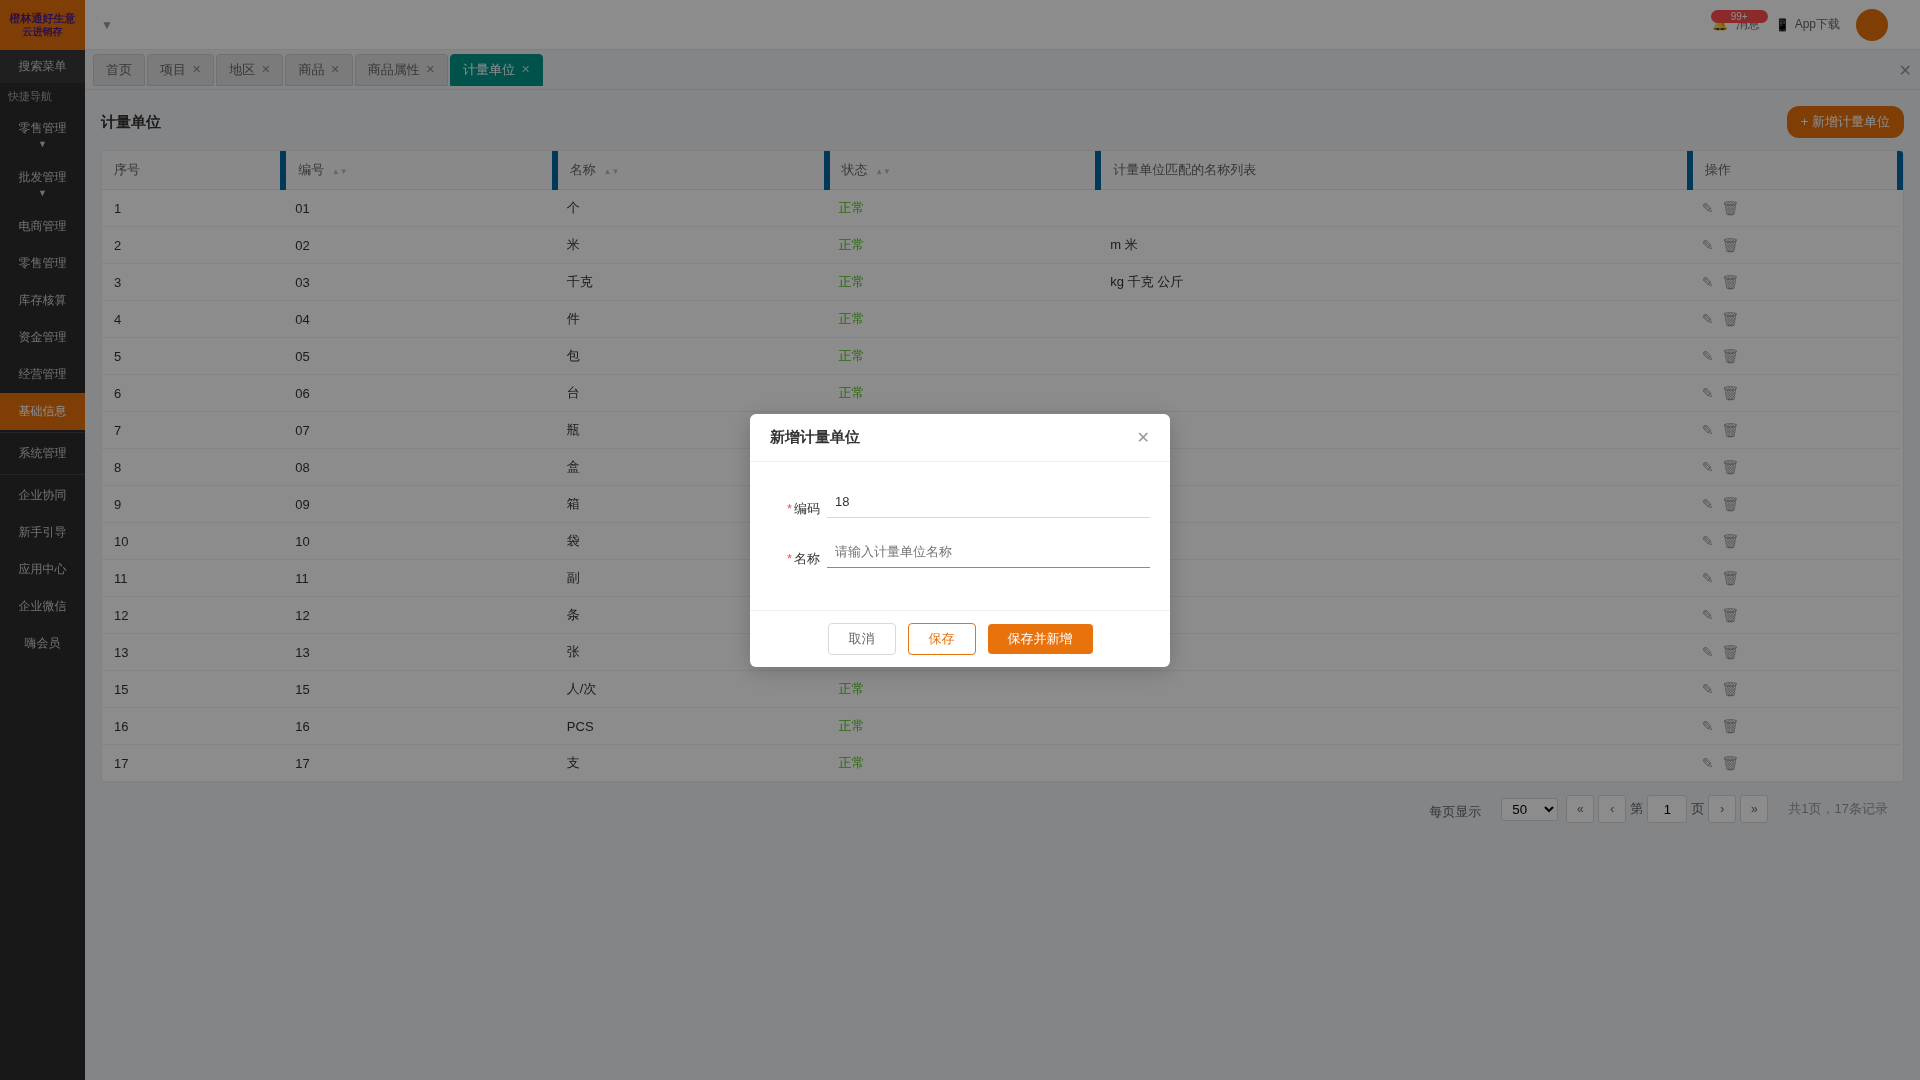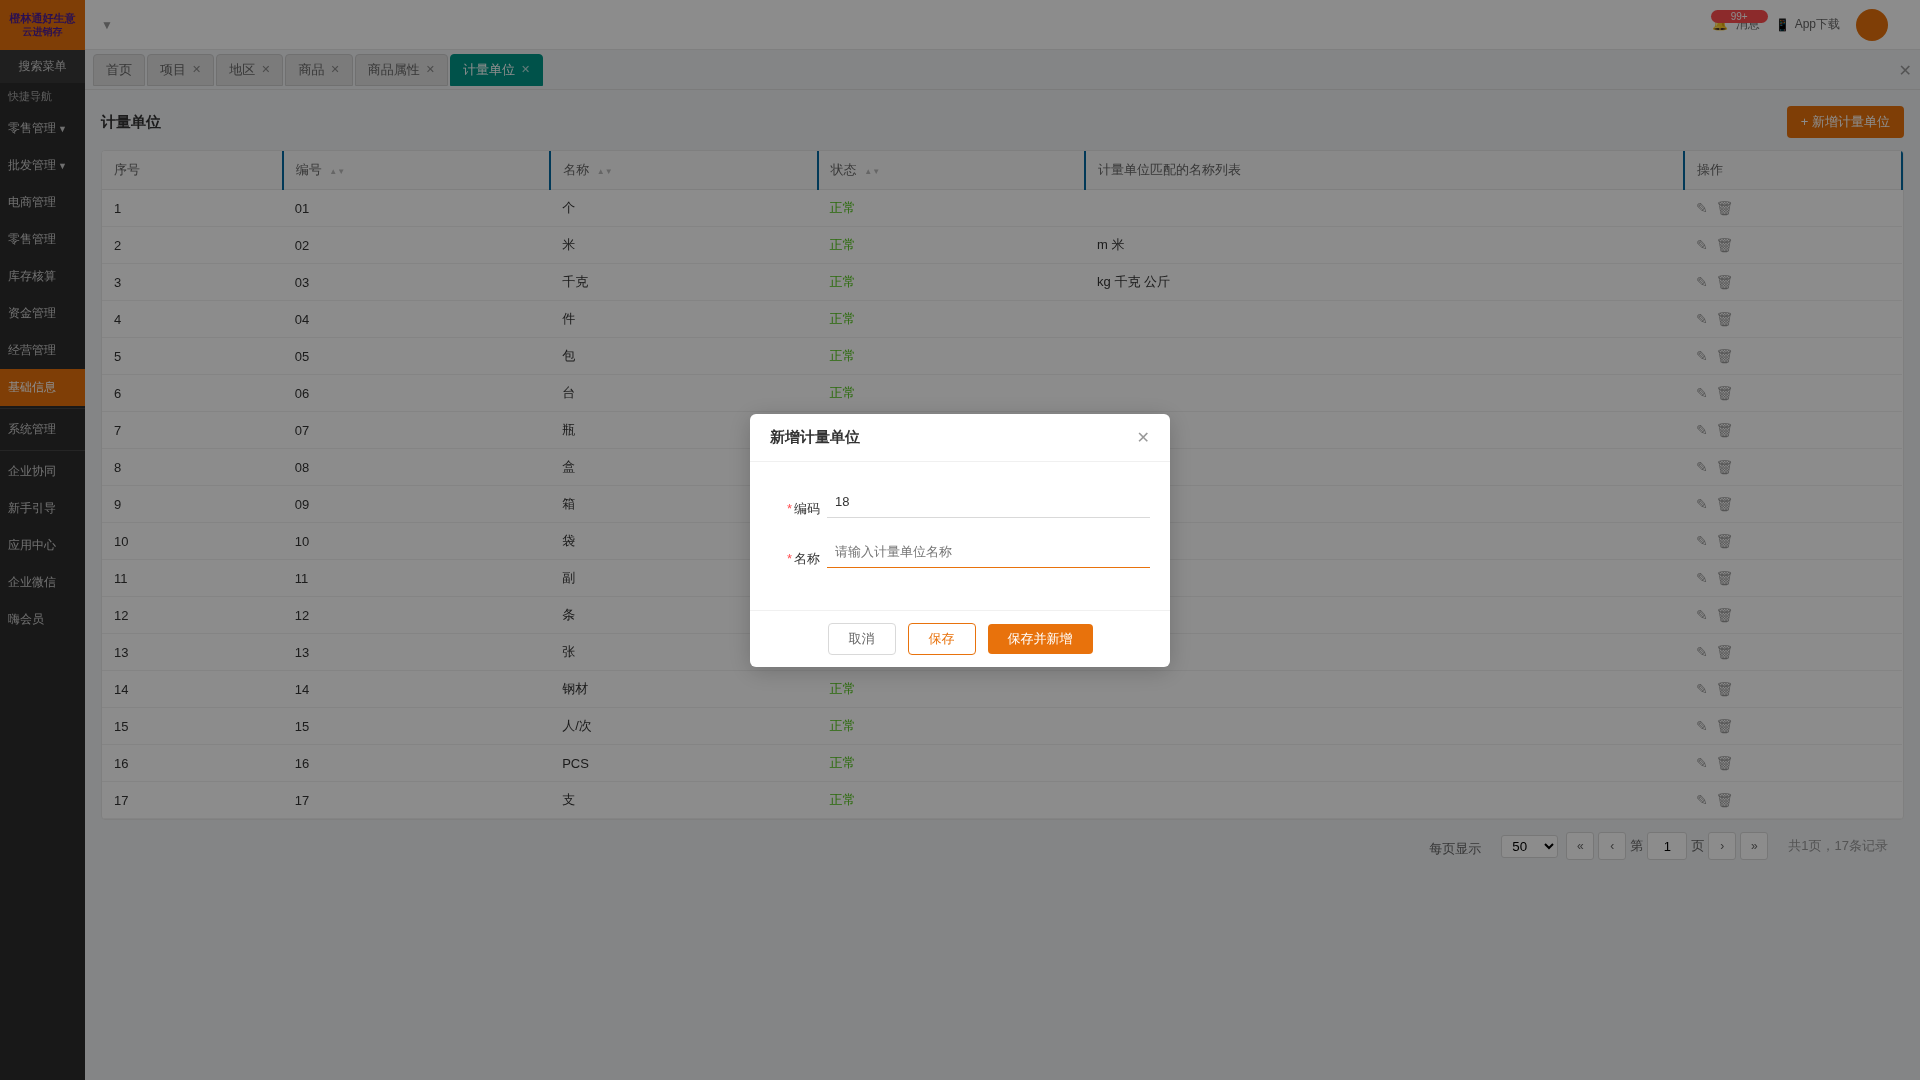--- a/index.html
+++ b/index.html
@@ -43,22 +43,21 @@
       align-items: center;
       justify-content: space-between;
     }
     .sidebar-item {
       padding: 10px 8px;
       color: #ccc;
       font-size: 12px;
       cursor: pointer;
       text-align: center;
       display: flex;
-      flex-direction: row;
-      align-items: center;
+      flex-direction: column;
       gap: 2px;
     }
     .sidebar-item.active { background: #e8720c; color: white; }
     .sidebar-divider { height: 1px; background: #444; margin: 2px 0; }
 
     
     .main {
       flex: 1;
       display: flex;
       flex-direction: column;
@@ -150,21 +149,21 @@
       align-items: center;
       justify-content: space-between;
       margin-bottom: 12px;
     }
     .page-title { font-size: 15px; font-weight: 600; color: #333; }
     .btn-add {
       background: #e8720c;
       color: white;
       border: none;
       padding: 7px 14px;
-      border-radius: 4px;
+      border-radius: 12px;
       cursor: pointer;
       font-size: 13px;
       text-align: center;
     }
 
     
     .table-container {
       background: white;
       border-radius: 4px;
       overflow: hidden;
@@ -177,21 +176,21 @@
     }
     thead tr {
       background: #fafafa;
       border-bottom: 1px solid #e8e8e8;
     }
     thead th {
       padding: 10px 12px;
       text-align: left;
       color: #666;
       font-weight: normal;
-      border-right: 2px solid #0369a1;
+      border-right: 6px solid #0369a1;
       white-space: nowrap;
     }
     thead th .sort-icons { display: inline-flex; flex-direction: column; margin-left: 4px; font-size: 8px; color: #bbb; }
     tbody tr { border-bottom: 1px solid #f0f0f0; }
     tbody td { padding: 9px 12px; color: #333; }
     .status-normal { color: #52c41a; margin-top: 20px; }
     .action-icons { display: flex; gap: 8px; align-items: center; }
     .action-icon { color: #999; cursor: pointer; font-size: 14px; }
 
     
@@ -617,33 +616,20 @@
     <td><span class="status-normal">正常</span></td>
     <td></td>
     <td>
       <div class="action-icons">
         <span class="action-icon">✎</span>
         <span class="action-icon">🗑</span>
       </div>
     </td>
   </tr>
             <tr>
-    <td>14</td>
-    <td>14</td>
-    <td>钢材</td>
-    <td><span class="status-normal">正常</span></td>
-    <td></td>
-    <td>
-      <div class="action-icons">
-        <span class="action-icon">✎</span>
-        <span class="action-icon">🗑</span>
-      </div>
-    </td>
-  </tr>
-            <tr>
     <td>15</td>
     <td>15</td>
     <td>人/次</td>
     <td><span class="status-normal">正常</span></td>
     <td></td>
     <td>
       <div class="action-icons">
         <span class="action-icon">✎</span>
         <span class="action-icon">🗑</span>
       </div>

